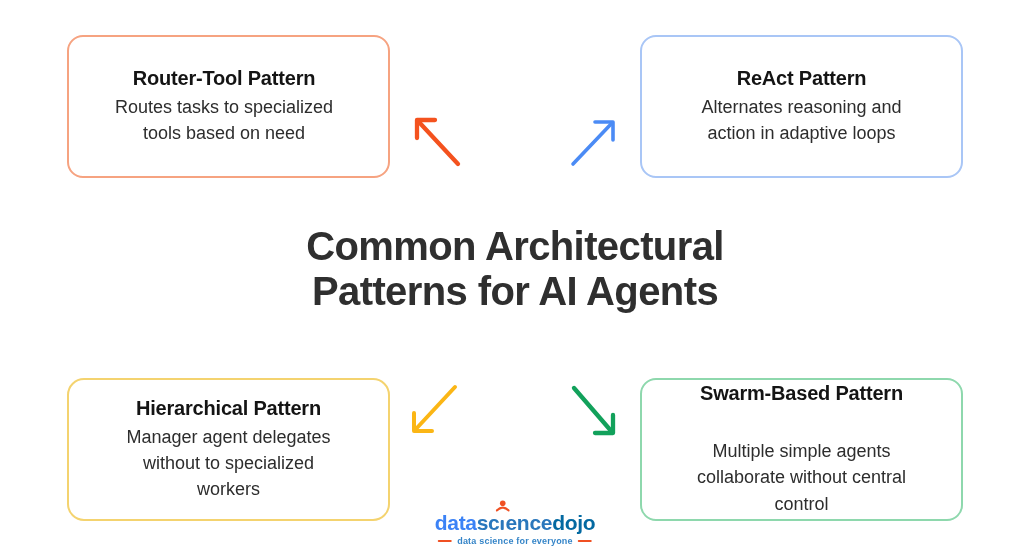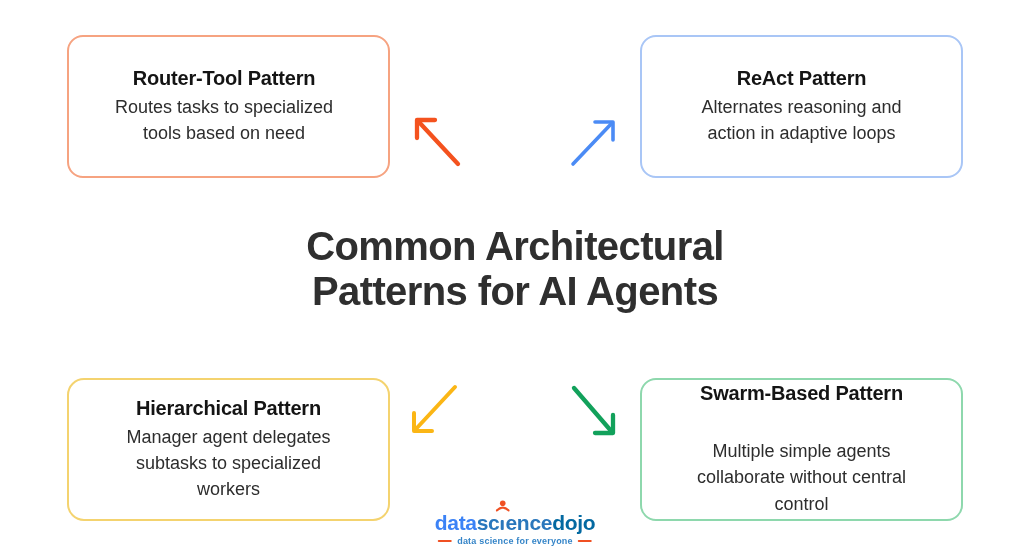--- a/index.html
+++ b/index.html
@@ -128,21 +128,21 @@
 
   <div class="card card-tr" style="border-color: rgb(169, 198, 246);">
     <h2 class="card-title">ReAct Pattern</h2>
     <p class="card-desc">Alternates reasoning and
 action in adaptive loops</p>
   </div>
 
   <div class="card card-bl" style="border-color: rgb(244, 211, 111); border-radius: 17px;">
     <h2 class="card-title">Hierarchical Pattern</h2>
     <p class="card-desc">Manager agent delegates
-subtasks to specialized
+without to specialized
 workers</p>
   </div>
 
   <div class="card card-br" style="border-color: rgb(142, 216, 173); gap: 29px;">
     <h2 class="card-title">Swarm-Based Pattern</h2>
     <p class="card-desc">Multiple simple agents
 collaborate without central
 control</p>
   </div>
 

